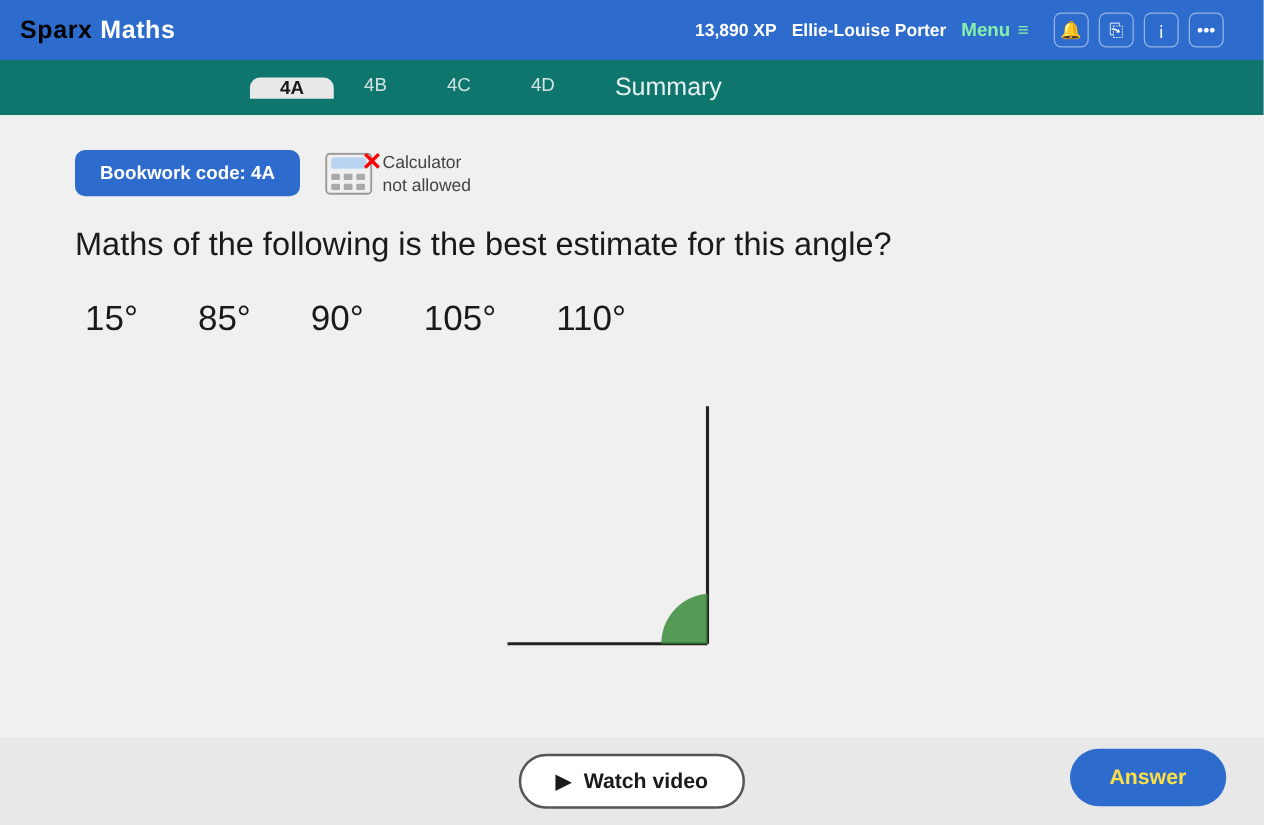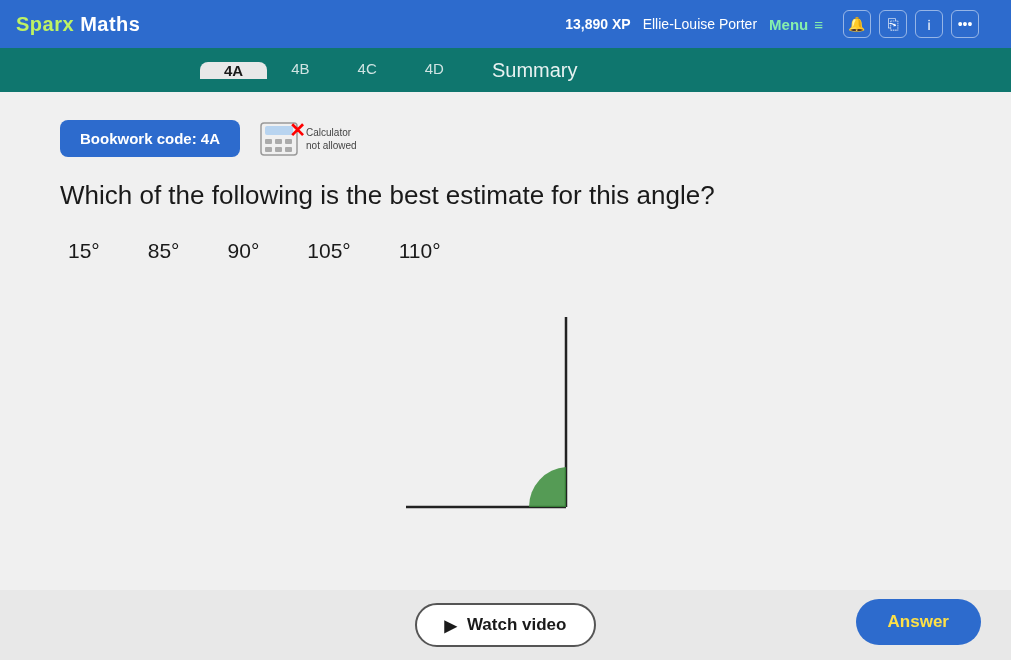--- a/index.html
+++ b/index.html
@@ -20,34 +20,34 @@
       align-items: center;
       padding: 0 16px;
       position: relative;
     }
     .logo {
       color: white;
       font-size: 20px;
       font-weight: 700;
       letter-spacing: 0.5px;
     }
-    .logo span { color: #bef264; }
+    .logo span { color: #000000; }
     .header-right {
       position: absolute;
       right: 32px;
       top: 0;
       height: 48px;
       display: flex;
       align-items: center;
       gap: 12px;
       color: white;
       font-size: 14px;
     }
     .xp-label { font-weight: 600; }
-    .user-name { font-weight: 400; text-align: center; }
+    .user-name { font-weight: 700; text-align: center; }
     .menu-btn {
       display: flex;
       align-items: center;
       gap: 6px;
       color: #86efac;
       font-weight: 600;
       cursor: pointer;
       font-size: 15px;
     }
     .header-icons {
@@ -139,41 +139,41 @@
     .red-x {
       position: absolute;
       top: -4px;
       right: -6px;
       color: red;
       font-size: 18px;
       font-weight: 900;
       line-height: 1;
     }
     .calc-text {
-      font-size: 10px;
+      font-size: 14px;
       color: #444;
       line-height: 1.3;
     }
 
     
     .question-text {
       font-size: 26px;
       font-weight: 400;
       color: #1a1a1a;
       margin-bottom: 22px;
       line-height: 1.3;
     }
 
     
     .answer-options {
       display: flex;
       align-items: center;
       gap: 32px;
       margin-bottom: 30px;
-      font-size: 21px;
+      font-size: 28px;
       font-weight: 400;
       color: #1a1a1a;
     }
     .answer-option {
       cursor: pointer;
       padding: 4px 8px;
       border-radius: 4px;
       transition: background 0.1s;
     }
 
@@ -294,21 +294,21 @@
         </svg>
         <span class="red-x" style="position:absolute;top:-2px;right:-8px;color:red;font-size:20px;font-weight:900;">✕</span>
       </div>
       <div class="calc-text">
         <div>Calculator</div>
         <div>not allowed</div>
       </div>
     </div>
   </div>
 
-  <div class="question-text">Which of the following is the best estimate for this angle?</div>
+  <div class="question-text">Maths of the following is the best estimate for this angle?</div>
 
   <div class="answer-options">
     <div class="answer-option">15°</div>
     <div class="answer-option">85°</div>
     <div class="answer-option">90°</div>
     <div class="answer-option">105°</div>
     <div class="answer-option">110°</div>
   </div>
 
   <div class="diagram-container">

